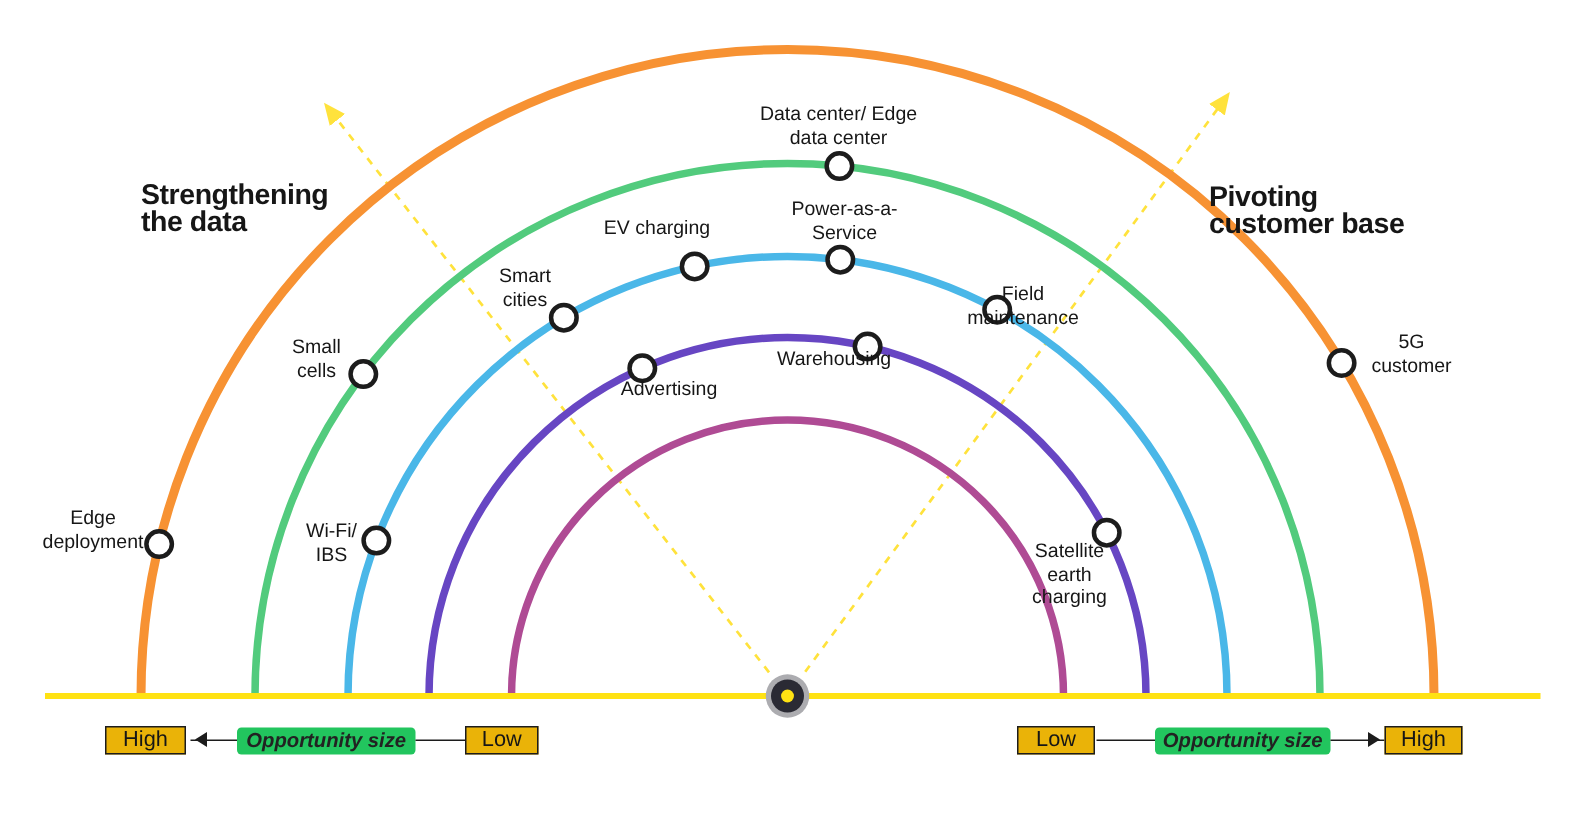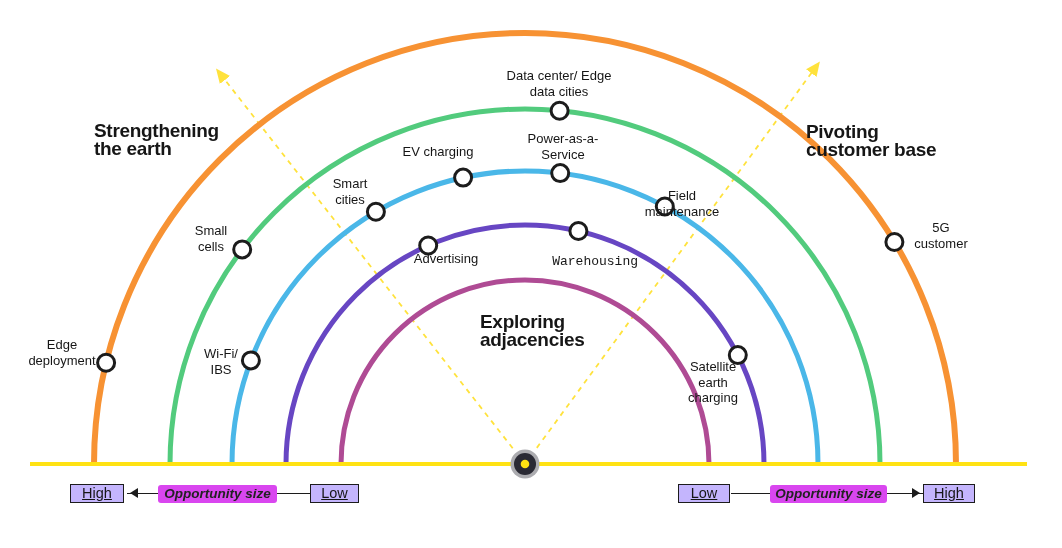--- a/index.html
+++ b/index.html
@@ -32,28 +32,28 @@
     font-size:13px;
     line-height:15.5px;
     color:#161616;
   }
 
   
   .lg-box{
     position:absolute;
     top:484px;height:17px;
     border:1.6px solid #1c1c1c;
-    background:#c4b5fd;
+    background:#eab308;
     font-size:14.5px;color:#161616;
-    text-align:center;line-height:17px;text-decoration:underline;
+    text-align:center;line-height:17px;
   }
   .lg-pill{
     position:absolute;
     top:485px;height:18px;
-    background:#d946ef;
+    background:#22c55e;
     border-radius:3px;
     font-size:13.5px;font-weight:700;font-style:italic;
     color:#222;text-align:center;line-height:18px;
   }
   .lg-line{
     position:absolute;top:493px;height:0;
     border-top:1.6px solid #1c1c1c;
   }
   .lg-head-left::before{
     content:"";position:absolute;left:-2px;top:-6px;
@@ -118,58 +118,54 @@
         <div>cities</div>
       </div>
       <div class="pt-label" style="left: 378px; top: 144px; width: 120px; text-align: center;">
         <div>EV charging</div>
       </div>
       <div class="pt-label" style="left: 386px; top: 251px; width: 120px; text-align: center;">
         <div>Advertising</div>
       </div>
       <div class="pt-label" style="left: 489px; top: 68px; width: 140px; text-align: center;">
         <div>Data center/ Edge</div>
-        <div>data cities</div>
+        <div>data center</div>
       </div>
       <div class="pt-label" style="left: 503px; top: 131px; width: 120px; text-align: center;">
         <div>Power-as-a-</div>
         <div>Service</div>
       </div>
-      <div class="pt-label" style="left: 518px; top: 254px; width: 120px; text-align: right; font-family: Liberation Mono, monospace;">
+      <div class="pt-label" style="left: 518px; top: 231px; width: 120px; text-align: left;">
         <div>Warehousing</div>
       </div>
       <div class="pt-label" style="left: 622px; top: 166px; width: 120px; text-align: center; margin-top: 22px;">
         <div>Field</div>
         <div>maintenance</div>
       </div>
       <div class="pt-label" style="left: 673px; top: 359px; width: 80px; text-align: center;">
         <div>Satellite</div>
         <div>earth</div>
         <div>charging</div>
       </div>
       <div class="pt-label" style="left: 901px; top: 220px; width: 80px; text-align: center;">
         <div>5G</div>
         <div>customer</div>
       </div>
     </div>
 
   <div class="heading heading-left">
     <span>Strengthening</span><br>
-    <span>the earth</span>
+    <span>the data</span>
   </div>
 
   <div class="heading heading-right">
     <span>Pivoting</span><br>
     <span>customer base</span>
   </div>
 
-  <div class="heading heading-center">
-    <span>Exploring</span><br>
-    <span>adjacencies</span>
-  </div>
 
   <div>
     <div class="lg-box" style="left:70px;width:52px">High</div>
     <div class="lg-line lg-head-left" style="left:127px;width:31px"></div>
     <div class="lg-pill" style="left:158px;width:119px">Opportunity size</div>
     <div class="lg-line" style="left:277px;width:33px"></div>
     <div class="lg-box" style="left:310px;width:47px">Low</div>
   </div>
 
   <div>

